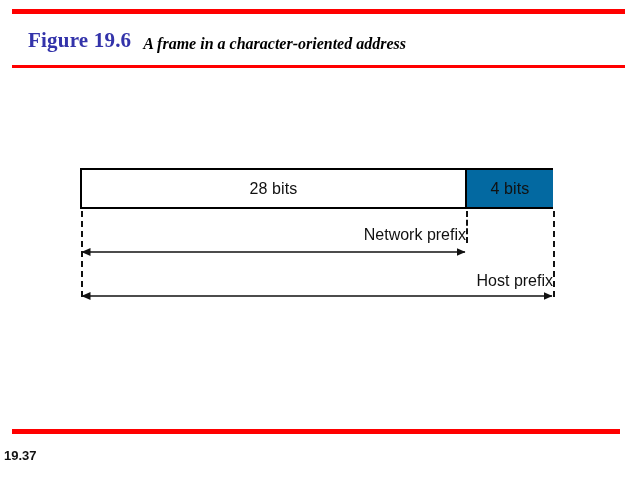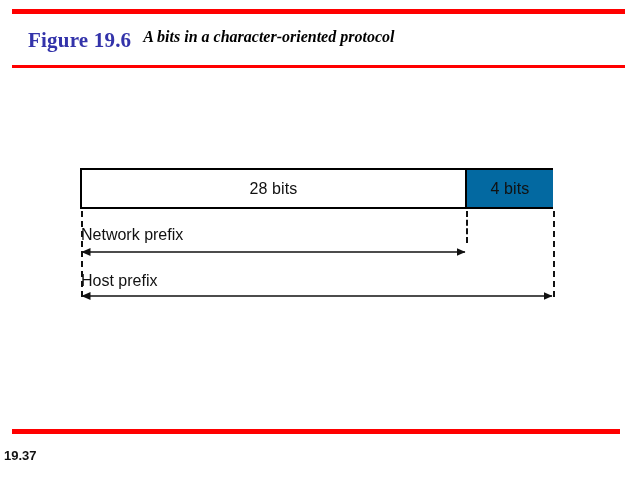--- a/index.html
+++ b/index.html
@@ -39,21 +39,21 @@
     width: 608px;
     height: 5px;
   }
 
   
   .title-row {
     position: absolute;
     left: 28px;
     top: 28px;
     display: flex;
-    align-items: flex-start;
+    align-items: flex-end;
     white-space: nowrap;
   }
   .fig-label {
     font-family: "Liberation Serif", serif;
     font-weight: bold;
     font-size: 21px;
     color: #3333aa;
     letter-spacing: 0.2px;
   }
   .fig-caption {
@@ -130,21 +130,21 @@
   .guide-left   { left: 81px;  top: 211px; height: 86px; }
   .guide-mid    { left: 466px; top: 211px; height: 32px; }
   .guide-right  { left: 553px; top: 211px; height: 86px; }
 
   
   .measure-label {
     position: absolute;
     font-family: "Liberation Sans", sans-serif;
     font-size: 16px;
     color: #111111;
-    text-align: left;
+    text-align: right;
     white-space: nowrap;
   }
   .label-prefix { left: 81px;  top: 226px; width: 385px; }
   .label-host   { left: 81px;  top: 272px; width: 472px; }
 
   
   .arrow-layer {
     position: absolute;
     left: 0;
     top: 0;
@@ -155,21 +155,21 @@
 </style>
 </head>
 <body>
 
 <div class="rule rule-top"></div>
 <div class="rule rule-mid"></div>
 <div class="rule rule-bottom"></div>
 
 <div class="title-row">
   <span class="fig-label">Figure 19.6</span>
-  <span class="fig-caption">A bits in a character-oriented protocol</span>
+  <span class="fig-caption">A frame in a character-oriented address</span>
 </div>
 
 <div class="diagram">
 
   <div class="frame-box">
     <div class="seg seg-prefix">
       <span>28 bits</span>
     </div>
     <div class="seg seg-suffix">
       <span>4 bits</span>

